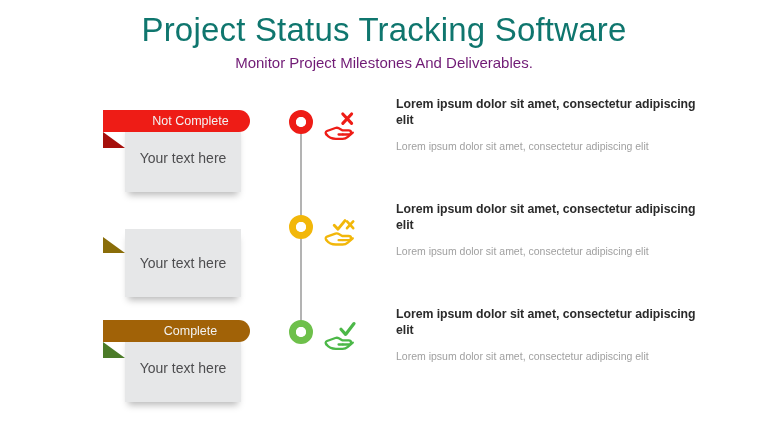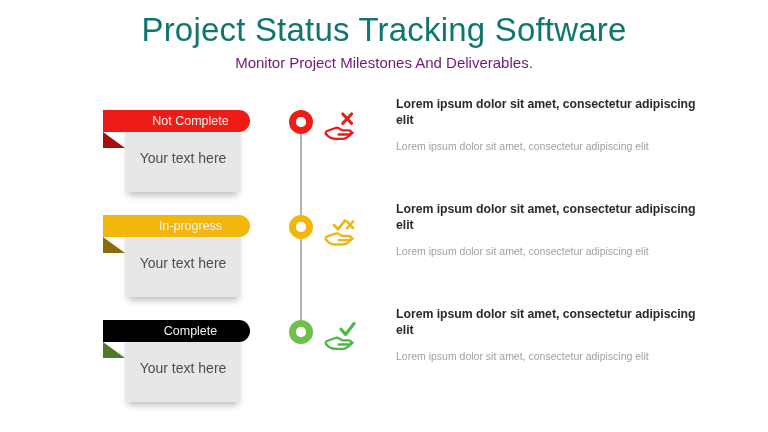--- a/index.html
+++ b/index.html
@@ -221,23 +221,20 @@
 
     <div class="text-block">
       <div class="text-heading" style="color: rgb(43, 43, 43);">Lorem ipsum dolor sit amet, consectetur adipiscing elit</div>
       <div class="text-body" style="color: rgb(160, 160, 160);">Lorem ipsum dolor sit amet, consectetur adipiscing elit</div>
     </div>
   </div>
 
   <div class="row" id="row-1">
     <div class="card">
       <div class="ribbon-fold" style="border-left-color: rgb(138, 109, 9);"></div>
-      <div class="ribbon" style="background: rgb(242, 183, 10);">
-        <span class="ribbon-label">In-progress</span>
-      </div>
       <div class="card-body" style="background: rgb(230, 231, 232);">
         <span class="card-body-text">Your text here</span>
       </div>
     </div>
 
     <div class="marker" style="border: 7px solid rgb(242, 183, 10);">
       <div class="marker-inner"></div>
     </div>
 
     <div class="hand-icon">
@@ -259,21 +256,21 @@
 
     <div class="text-block">
       <div class="text-heading" style="color: rgb(43, 43, 43);">Lorem ipsum dolor sit amet, consectetur adipiscing elit</div>
       <div class="text-body" style="color: rgb(160, 160, 160);">Lorem ipsum dolor sit amet, consectetur adipiscing elit</div>
     </div>
   </div>
 
   <div class="row" id="row-2">
     <div class="card">
       <div class="ribbon-fold" style="border-left-color: rgb(75, 123, 40);"></div>
-      <div class="ribbon" style="background: #000000;">
+      <div class="ribbon" style="background: #a16207;">
         <span class="ribbon-label">Complete</span>
       </div>
       <div class="card-body" style="background: rgb(230, 231, 232);">
         <span class="card-body-text">Your text here</span>
       </div>
     </div>
 
     <div class="marker" style="border: 7px solid rgb(110, 192, 75);">
       <div class="marker-inner"></div>
     </div>

